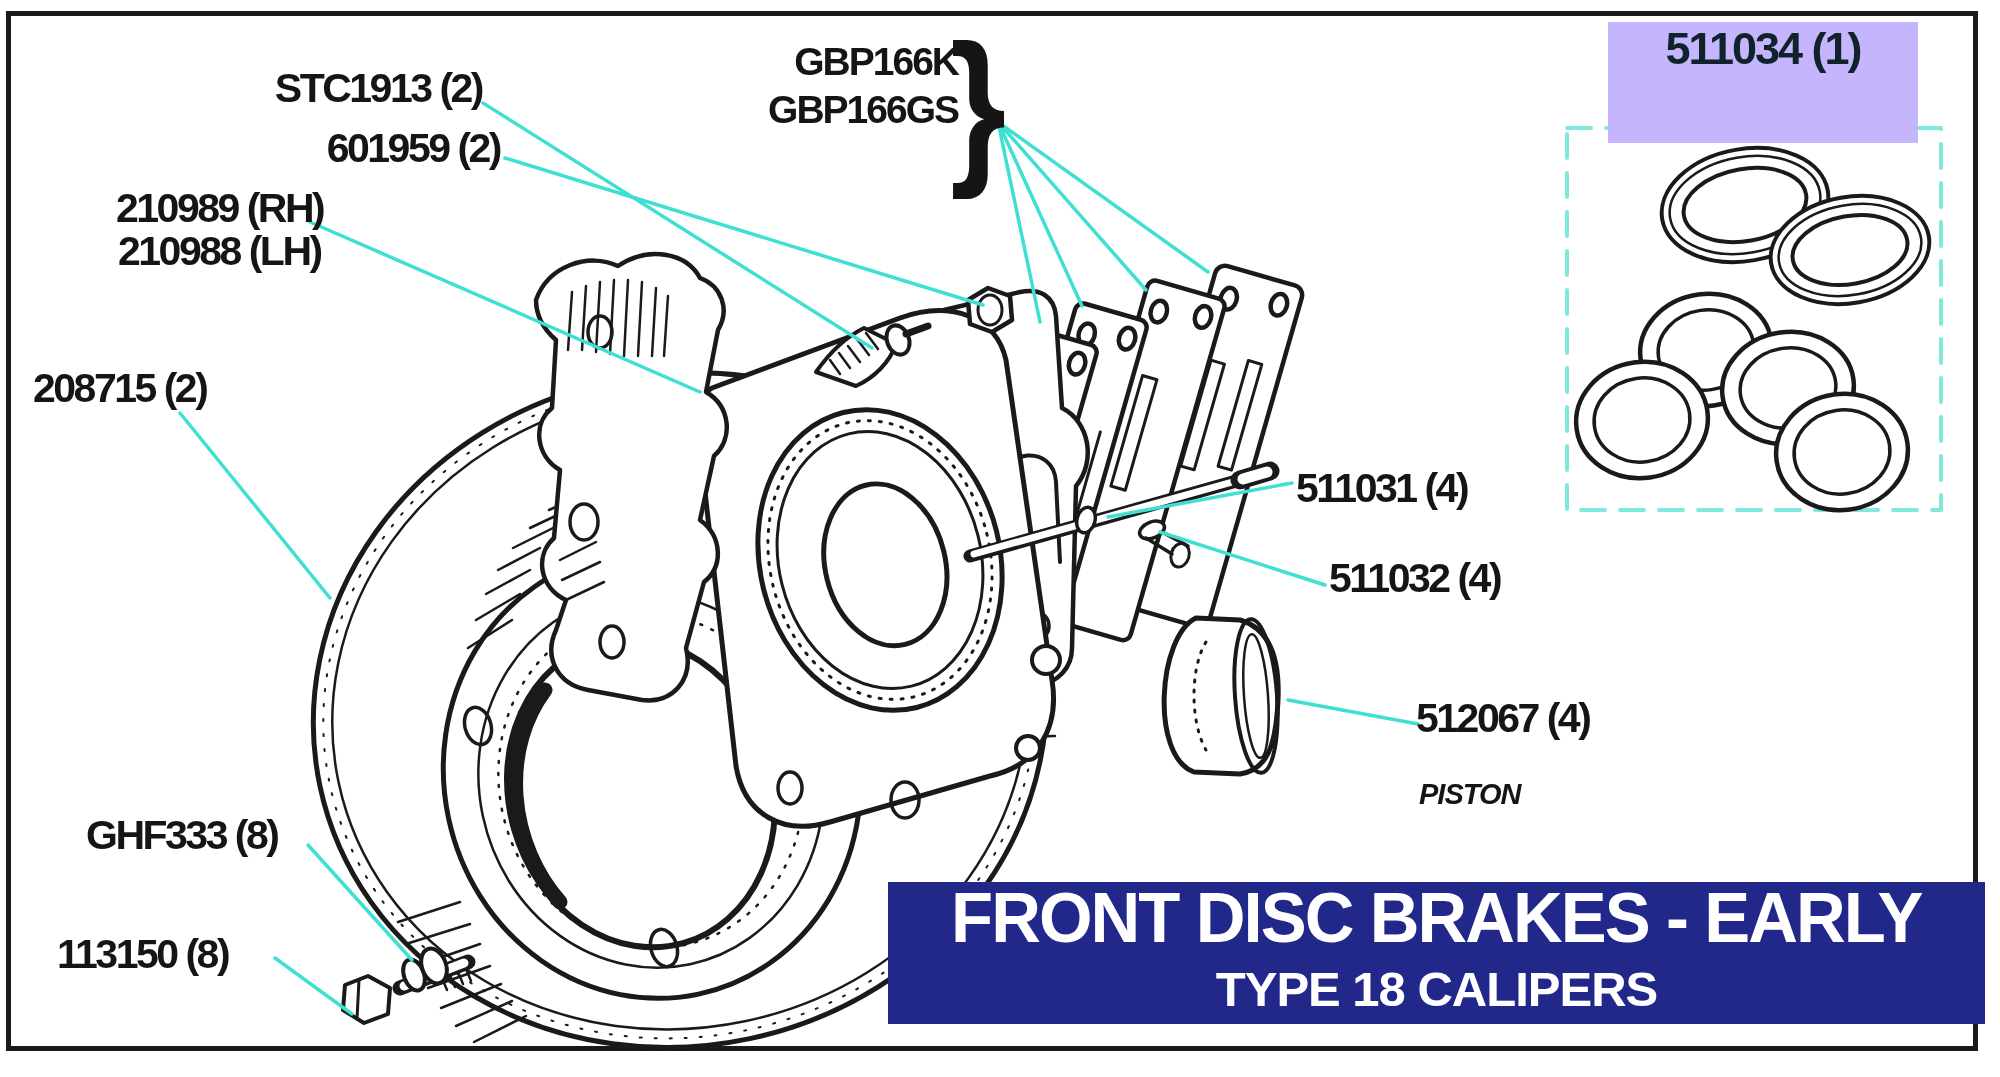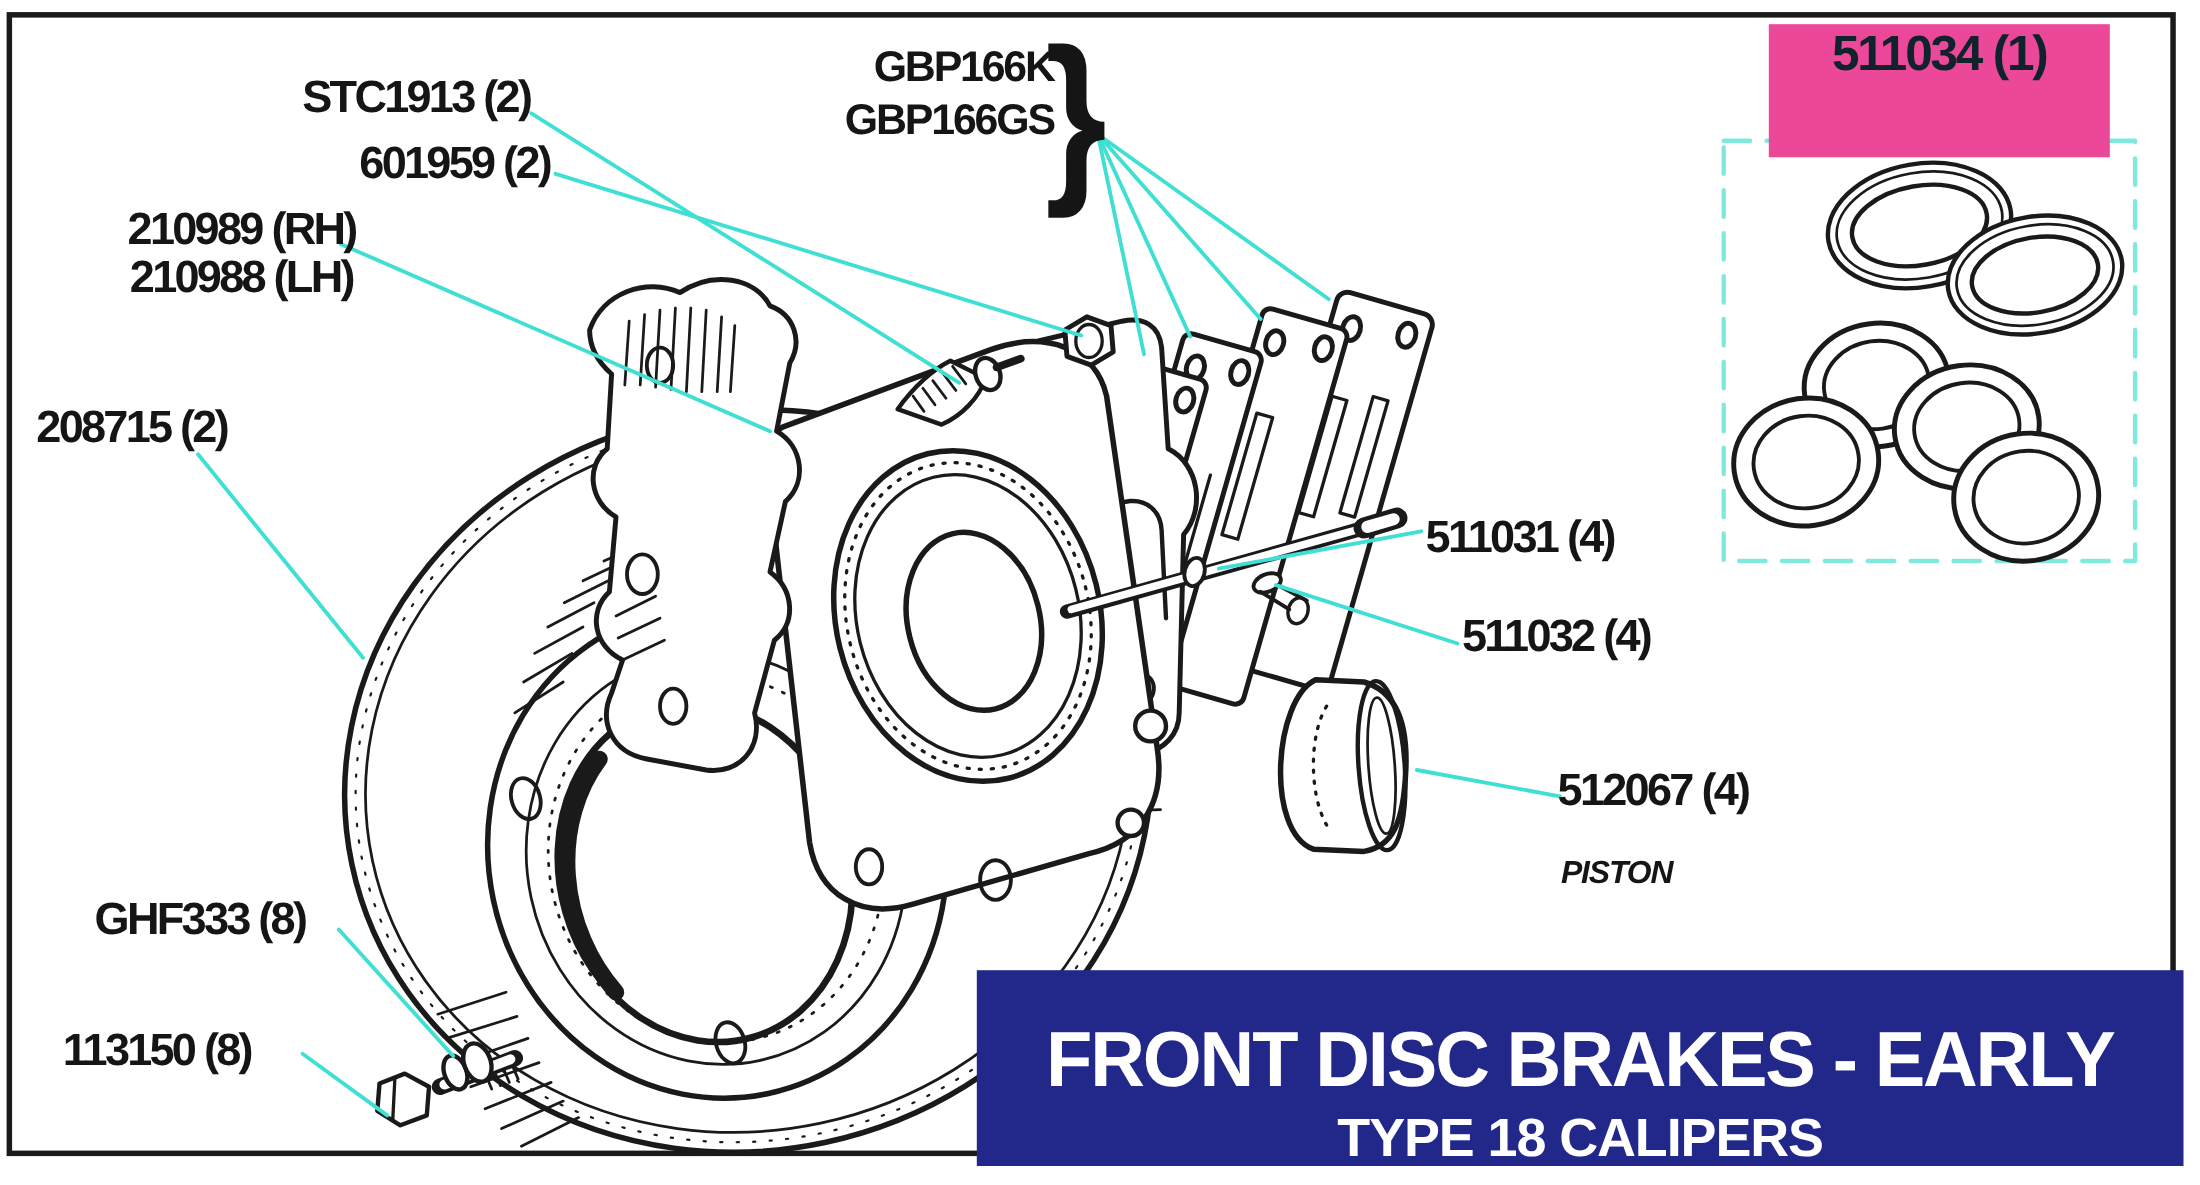--- a/index.html
+++ b/index.html
@@ -11,27 +11,27 @@
 
   .lbl{position:absolute;white-space:nowrap;color:#151515;font-weight:700;
        font-size:41px;letter-spacing:-2.5px;line-height:1;}
   .lbl.sub{font-size:29px;font-style:italic;letter-spacing:-1px;}
   .gbp-stack{position:absolute;top:38px;right:1042px;text-align:right;
        font-weight:700;font-size:39px;letter-spacing:-2px;line-height:48px;color:#151515;}
   .brace{position:absolute;left:950px;top:26px;font-size:170px;line-height:158px;
        font-weight:700;color:#151515;transform:scaleX(.85);transform-origin:left top;}
 
   .kit-box{position:absolute;left:1608px;top:22px;width:310px;height:121px;
-       background:#ec4899;color:#10222b;text-align:center;}
+       background:#c4b5fd;color:#10222b;text-align:center;}
   .kit-part{font-weight:700;font-size:45px;letter-spacing:-2px;line-height:50px;margin-top:2px;}
   .kit-line{font-weight:700;font-style:italic;font-size:30px;letter-spacing:-1.5px;line-height:31px;}
 
-  .banner{position:absolute;left:888px;top:882px;width:1097px;height:178px;
+  .banner{position:absolute;left:888px;top:882px;width:1097px;height:142px;
        background:#22288a;color:#fff;display:flex;flex-direction:column;
-       align-items:center;justify-content:flex-end;}
+       align-items:center;justify-content:flex-start;}
   .banner-title{font-weight:700;font-size:71px;letter-spacing:-2px;line-height:1;
        transform:scaleX(.97);}
   .banner-sub{font-weight:700;font-size:49px;letter-spacing:-1px;line-height:1;margin-top:12px;}
 </style>
 </head>
 <body>
 
 <div class="page">
 
   <div class="page-border"></div>

